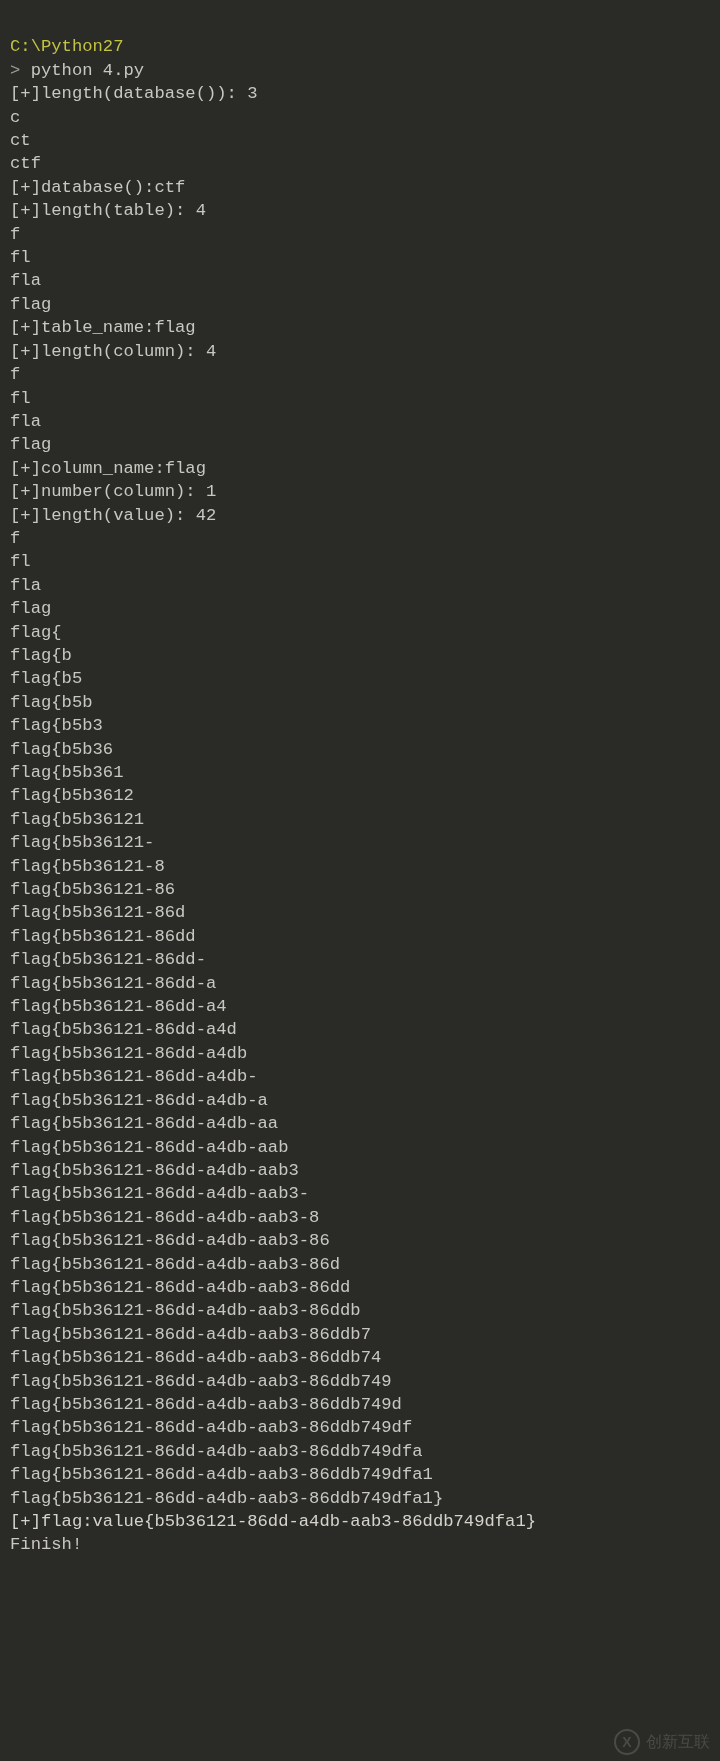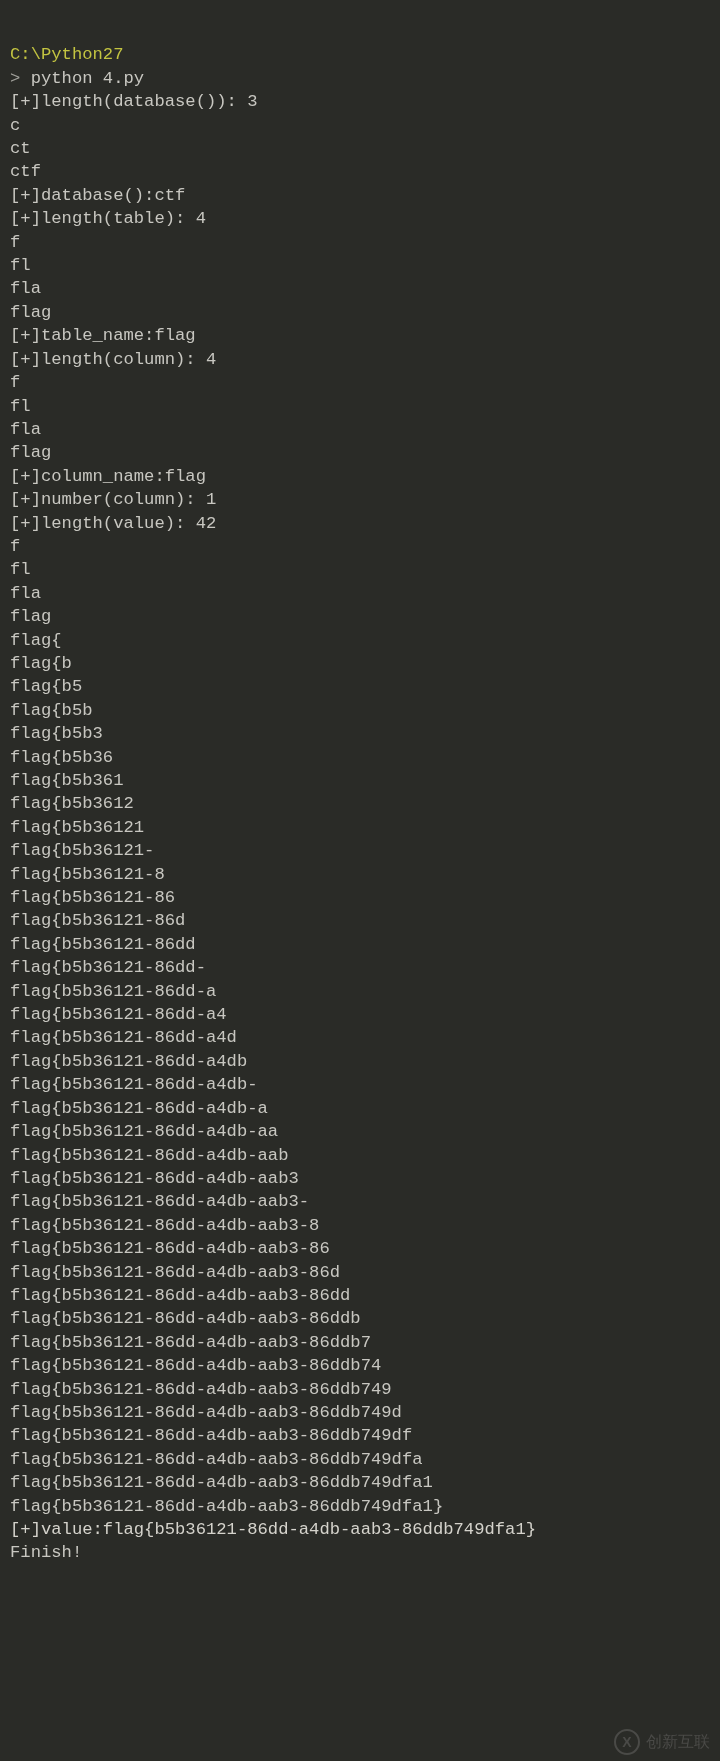--- a/index.html
+++ b/index.html
@@ -6,21 +6,20 @@
   .term{
     width:720px;
     font-family:Consolas,"Courier New",monospace;
     font-size:17.2px;
     line-height:23.4px;
     font-weight:400;
     white-space:pre;
     box-sizing:border-box;
     padding:12px 10px 6px 10px;
     color:#c8c7c1;
-    margin-top:8px;
   }
   .cwd{color:#c3c441}
   .prompt{color:#a0a09a}
   .result{color:#d5d3cc}
   .watermark{
     position:fixed;
     right:10px;
     bottom:6px;
     font-family:Arial,Helvetica,sans-serif;
     font-size:16px;
@@ -95,20 +94,20 @@
 flag{b5b36121-86dd-a4db-aab3-86dd
 flag{b5b36121-86dd-a4db-aab3-86ddb
 flag{b5b36121-86dd-a4db-aab3-86ddb7
 flag{b5b36121-86dd-a4db-aab3-86ddb74
 flag{b5b36121-86dd-a4db-aab3-86ddb749
 flag{b5b36121-86dd-a4db-aab3-86ddb749d
 flag{b5b36121-86dd-a4db-aab3-86ddb749df
 flag{b5b36121-86dd-a4db-aab3-86ddb749dfa
 flag{b5b36121-86dd-a4db-aab3-86ddb749dfa1
 flag{b5b36121-86dd-a4db-aab3-86ddb749dfa1}</span>
-<span class="result">[+]value:flag{b5b36121-86dd-a4db-aab3-86ddb749dfa1}</span>
+<span class="result">[+]flag:value{b5b36121-86dd-a4db-aab3-86ddb749dfa1}</span>
 <span>Finish!</span>
 </div>
 
 <div class="watermark">
   <span class="logo">X</span>
   <span>创新互联</span>
 </div>
 
 </body></html>

